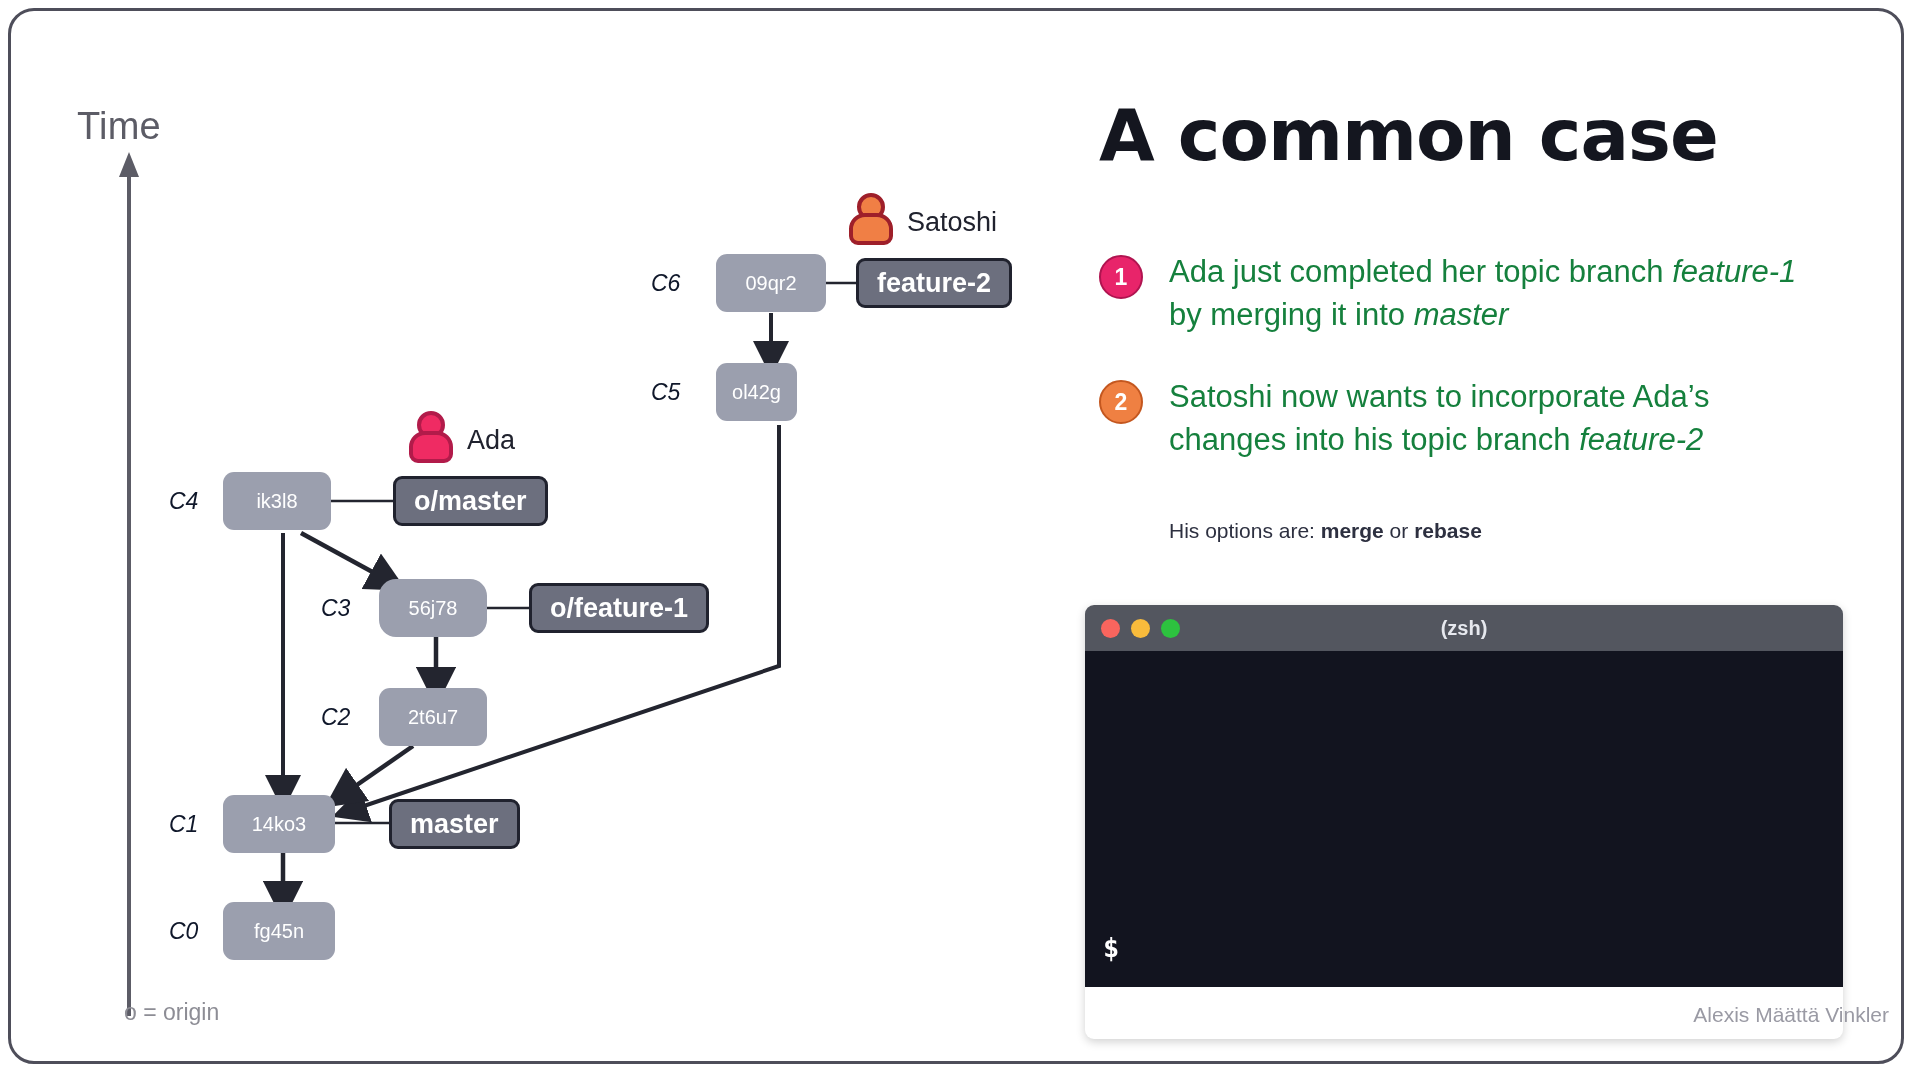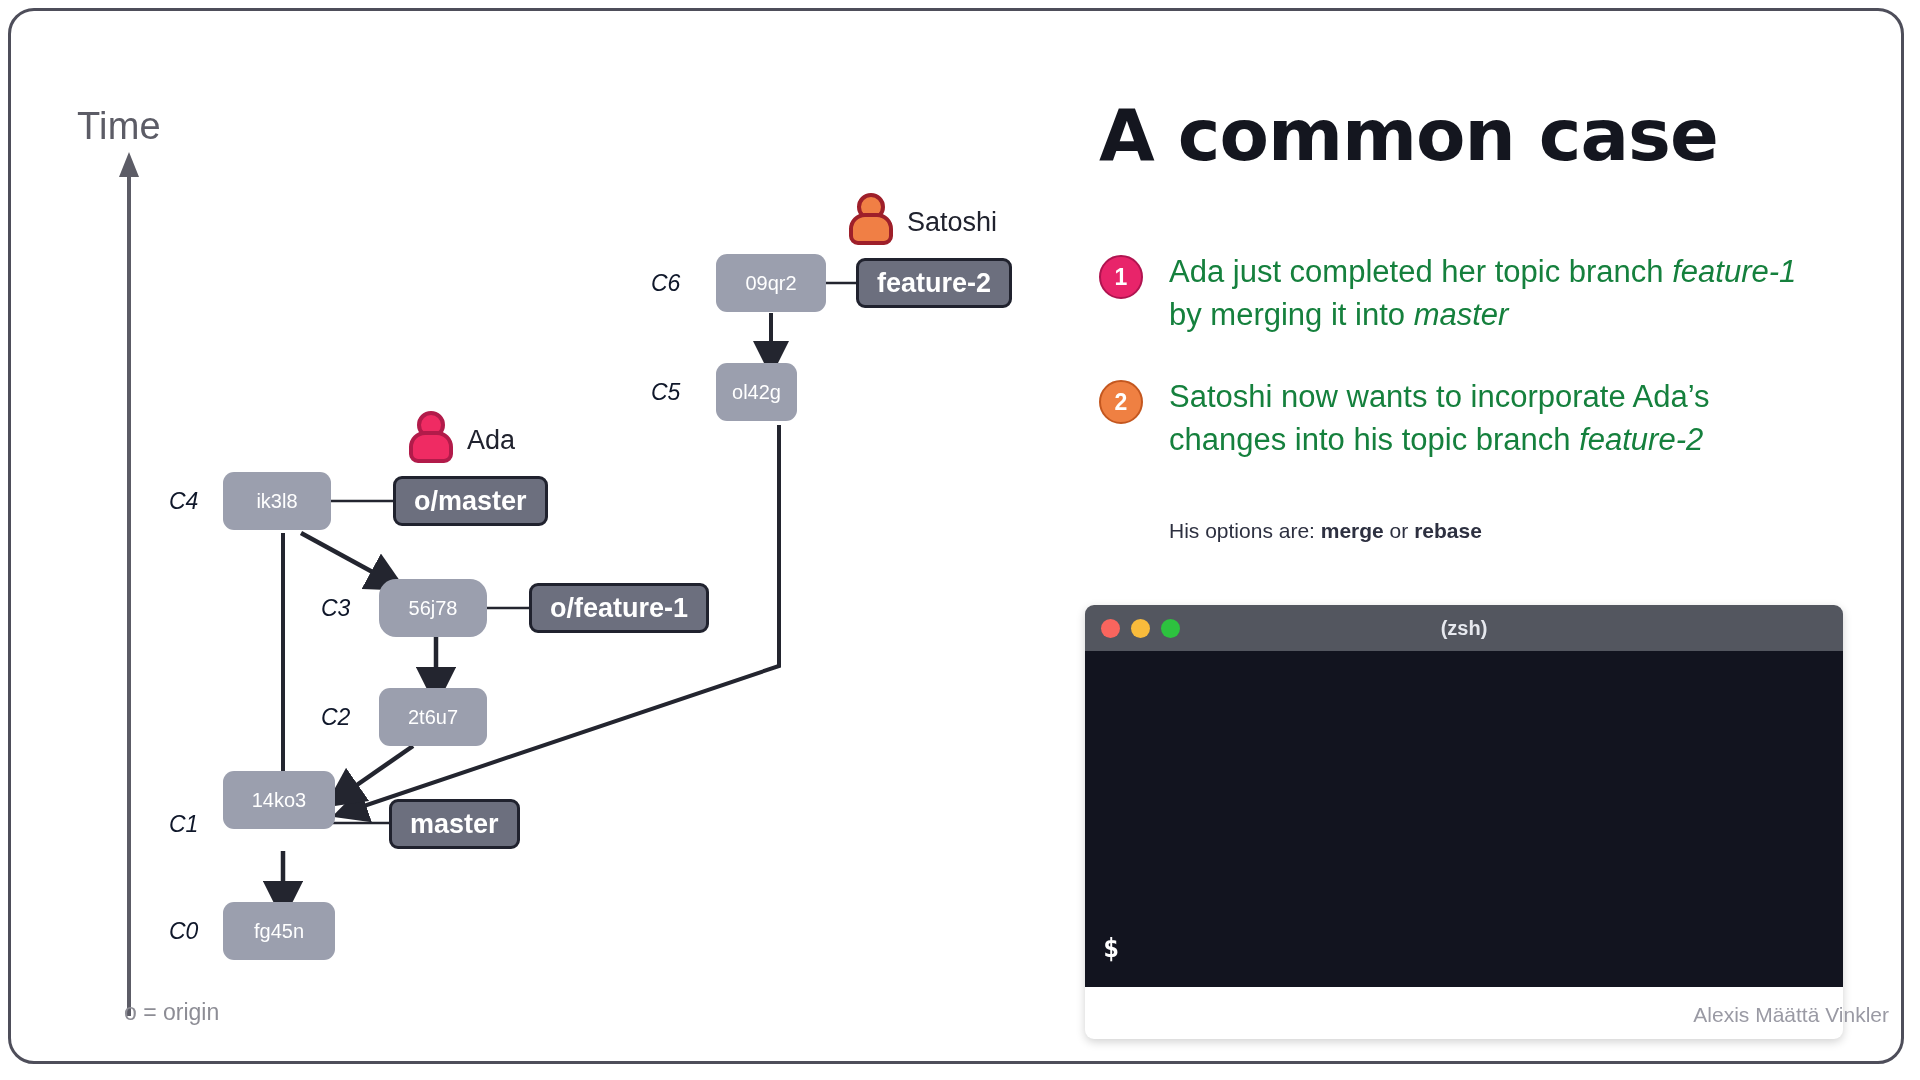--- a/index.html
+++ b/index.html
@@ -299,21 +299,21 @@
     <div class="person-name" style="left:456px; top:414px;">Ada</div>
 
     <div class="cnum" style="left:310px; top:568px;">C3</div>
     <div class="commit" style="left:368px; top:568px; width:108px;border-radius:17px;">56j78</div>
     <div class="branch" style="left:518px; top:572px;">o/feature-1</div>
 
     <div class="cnum" style="left:310px; top:677px;">C2</div>
     <div class="commit" style="left:368px; top:677px; width:108px;">2t6u7</div>
 
     <div class="cnum" style="left:158px; top:784px;">C1</div>
-    <div class="commit" style="left:212px; top:760px; width:112px;">14ko3</div>
+    <div class="commit" style="left:212px; top:784px; width:112px;">14ko3</div>
     <div class="branch" style="left:378px; top:788px;">master</div>
 
     <div class="cnum" style="left:158px; top:891px;">C0</div>
     <div class="commit" style="left:212px; top:891px; width:112px;">fg45n</div>
 
     <div class="origin-note">o = origin</div>
   </div>
 
   <div id="text-panel">
 

